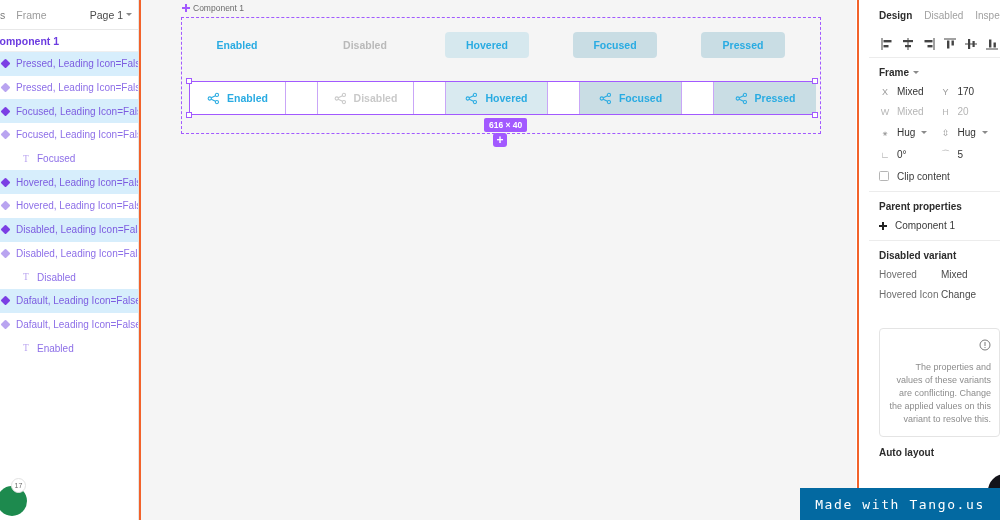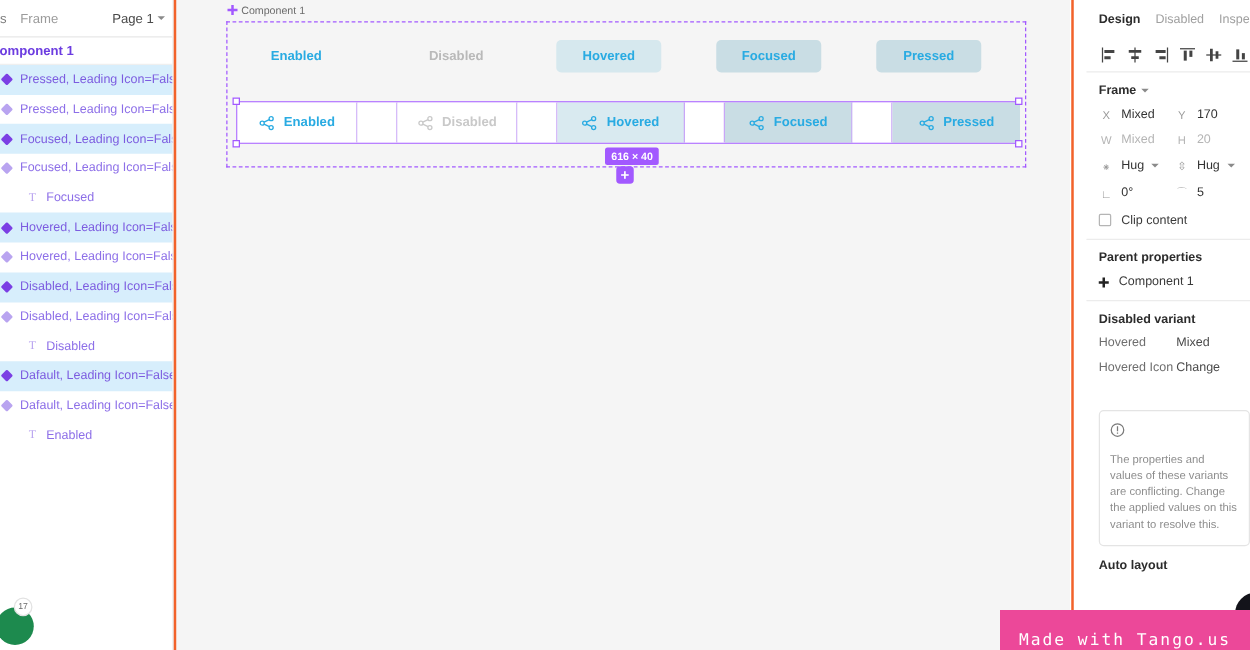--- a/index.html
+++ b/index.html
@@ -201,36 +201,37 @@
 
   .kv-row { display: flex; font-size: 10px; color: #6e6e6e; margin-bottom: 9px; }
   .kv-row .k { width: 62px; }
   .kv-row .v { color: #4a4a4a; }
 
   .parent-item { display: flex; align-items: center; gap: 8px; font-size: 10px; color: #3a3a3a; }
 
   #warn-box {
     margin: 10px 10px 0 10px; border: 1px solid #e4e4e4; border-radius: 4px;
     padding: 8px 8px 10px 8px;
+    text-align: right;
   }
   #warn-text { font-size: 9px; color: #8d8d8d; line-height: 1.45; margin-top: 6px; }
 
   #autolayout-title { font-size: 10px; font-weight: bold; color: #2c2c2c; padding: 10px 10px 0 10px; }
 
   #dark-circle {
     position: absolute; right: -12px; top: 474px;
     width: 34px; height: 34px; border-radius: 50%;
     background: #13131a;
   }
 
   
   #watermark {
     position: absolute; left: 800px; top: 488px;
-    width: 200px; height: 32px; background: #ec4899;
-    display: flex; align-items: flex-end; justify-content: center;
+    width: 200px; height: 32px; background: #0369a1;
+    display: flex; align-items: center; justify-content: center;
   }
   #watermark span {
     color: #fff; font-size: 13px; letter-spacing: 1.6px;
     font-family: "DejaVu Sans Mono", monospace;
   }
 </style>
 </head>
 <body>
 
 <div id="app">

